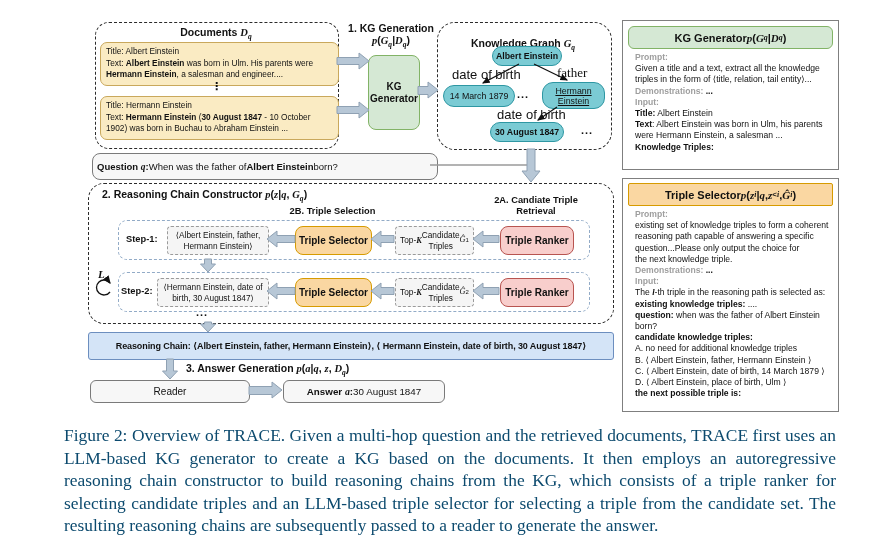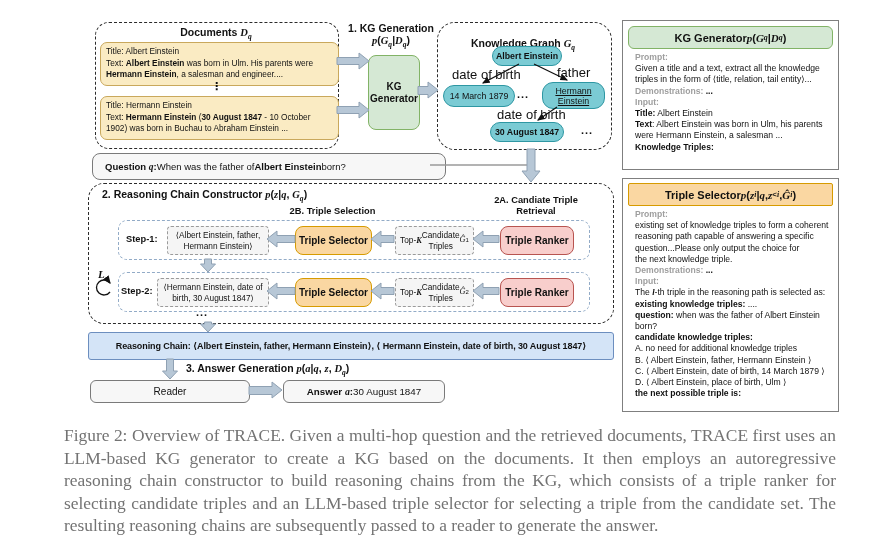--- a/index.html
+++ b/index.html
@@ -27,21 +27,21 @@
   .sec-title{font-weight:bold;font-size:10.5px;text-align:center;}
   .small-bold{font-weight:bold;font-size:9.3px;}
   .edge-label{font-size:13px;}
   .dots{font-weight:bold;font-size:11px;letter-spacing:1px;}
   .chainbar{background:var(--blue_fill,#D4E4F7);border:1.5px solid var(--blue_border,#6C8EBF);border-radius:3px;
             display:flex;align-items:center;justify-content:center;font-weight:bold;font-size:9px;white-space:nowrap;letter-spacing:-0.1px;}
   .panel-line{font-size:8.6px;line-height:11.2px;padding-left:6px;}
   .panel-line .gray, .gray{color:var(--muted_label,#9E9E9E);font-weight:bold;}
   .panel-title{display:flex;align-items:center;justify-content:center;font-weight:bold;font-size:11px;}
   .caption{font-family:"Liberation Serif","DejaVu Serif",serif;font-size:17.4px;line-height:22.6px;
-           text-align:justify;color:#737373;}
+           text-align:justify;color:#0c4a6e;}
   svg.overlay{position:absolute;left:0;top:0;pointer-events:none;}
 </style>
 </head>
 <body>
 
 <div class="canvas">
 
   <div class="abs dashed-black" style="left:95px;top:22px;width:242px;height:125px;border-radius:14px;"></div>
   <div class="abs dashed-black" style="left:437px;top:22px;width:173px;height:126px;border-radius:18px;"></div>
   <div class="abs dashed-black" style="left:88px;top:183px;width:524px;height:139px;"></div>
@@ -56,26 +56,26 @@
   <div class="abs sec-title" style="left:343px;top:22px;width:96px;">1. KG Generation</div>
   <div class="abs sec-title" style="left:343px;top:34px;width:96px;"><i>p</i>(<i>G</i><sub><i>q</i></sub>|<i>D</i><sub><i>q</i></sub>)</div>
   <div class="abs solidbox" style="left:368px;top:55px;width:50px;height:73px;background:var(--green_fill,#D5E8D4);border:1.5px solid var(--green_border,#82B366);border-radius:8px;line-height:12px;">KG<br>Generator</div>
 
   <div class="abs sec-title" style="left:453px;top:26px;width:140px;margin-top:11px;">Knowledge Graph <i>G</i><sub><i>q</i></sub></div>
   <div class="abs kgnode" style="left:492px;top:46px;width:68px;height:18px;font-weight:bold;">Albert Einstein</div>
   <div class="abs kgnode" style="left:443px;top:85px;width:70px;height:20px;">14 March 1879</div>
   <div class="abs kgnode" style="left:542px;top:82px;width:61px;height:25px;text-decoration:underline;">Hermann<br>Einstein</div>
   <div class="abs kgnode" style="left:490px;top:122px;width:72px;height:18px;font-weight:bold;">30 August 1847</div>
   <div class="abs edge-label" style="left:452px;top:67px;">date of birth</div>
-  <div class="abs edge-label" style="left:557px;top:65px;">father</div>
+  <div class="abs edge-label" style="left:557px;top:65px;font-family:Liberation Serif, serif;">father</div>
   <div class="abs edge-label" style="left:497px;top:107px;">date of birth</div>
   <div class="abs dots" style="left:517px;top:88px;">...</div>
   <div class="abs dots" style="left:581px;top:124px;">...</div>
 
-  <div class="abs graybox" style="left:92px;top:153px;width:340px;height:25px;display:flex;align-items:center;padding-left:12px;font-size:9.5px;"><b>Question <i>q</i>:</b> When was the father of <b>Albert Einstein</b> born?</div>
+  <div class="abs graybox" style="left:92px;top:153px;width:340px;height:25px;display:flex;align-items:center;padding-left:4px;font-size:9.5px;"><b>Question <i>q</i>:</b> When was the father of <b>Albert Einstein</b> born?</div>
 
   <div class="abs small-bold" style="left:102px;top:188px;font-size:10.5px;">2. Reasoning Chain Constructor <i>p</i>(<i>z</i>|<i>q</i>, <i>G</i><sub><i>q</i></sub>)</div>
   <div class="abs sec-title" style="left:270px;top:206px;width:125px;font-size:9.3px;">2B. Triple Selection</div>
   <div class="abs sec-title" style="left:486px;top:195px;width:100px;font-size:9.3px;line-height:10.5px;">2A. Candiate Triple<br>Retrieval</div>
 
   <div class="abs small-bold" style="left:126px;top:234px;">Step-1:</div>
   <div class="abs minidash" style="left:167px;top:226px;width:100px;height:27px;">⟨Albert Einstein, father,<br>Hermann Einstein⟩</div>
   <div class="abs solidbox orangebox" style="left:295px;top:226px;width:75px;height:27px;">Triple Selector</div>
   <div class="abs minidash" style="left:395px;top:226px;width:77px;height:27px;">Top-<b><i>K</i></b> Candidate<br>Triples <i>Ĝ</i><sub>1</sub></div>
   <div class="abs solidbox pinkbox" style="left:500px;top:226px;width:72px;height:27px;">Triple Ranker</div>

